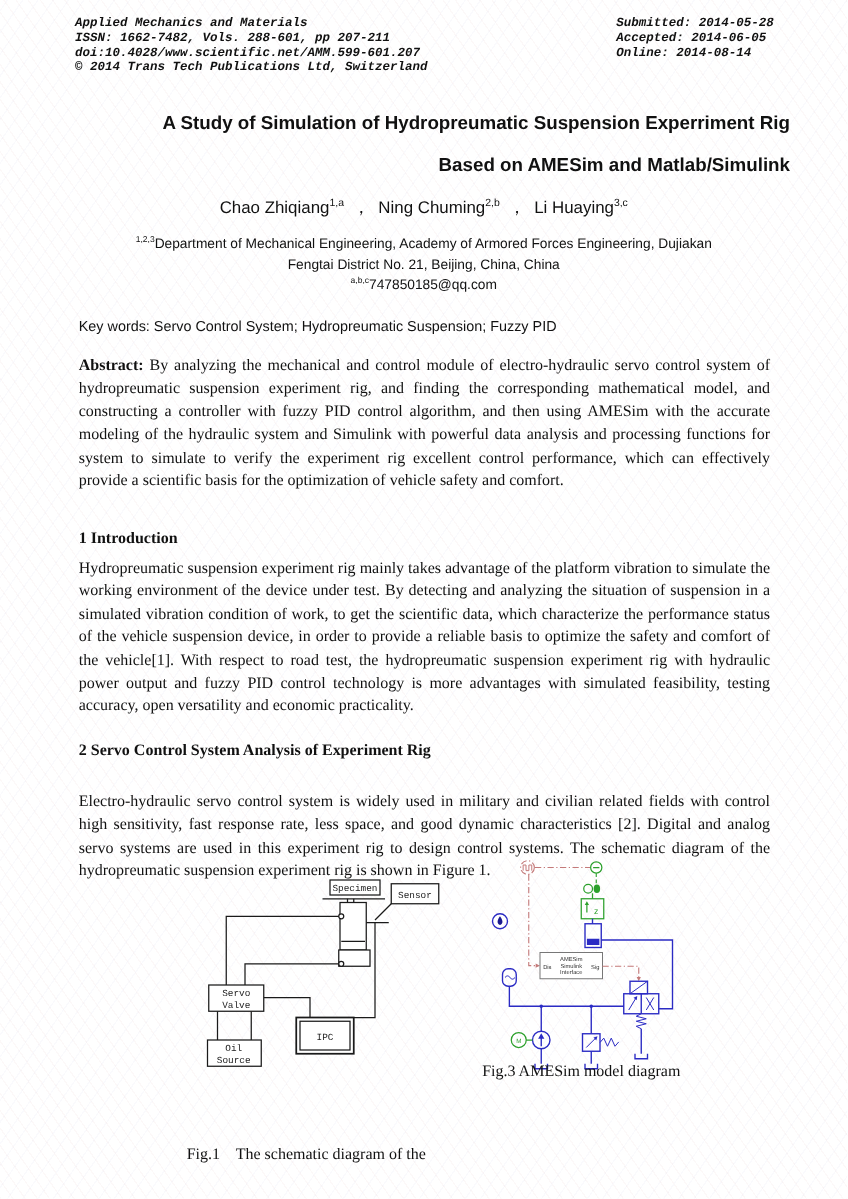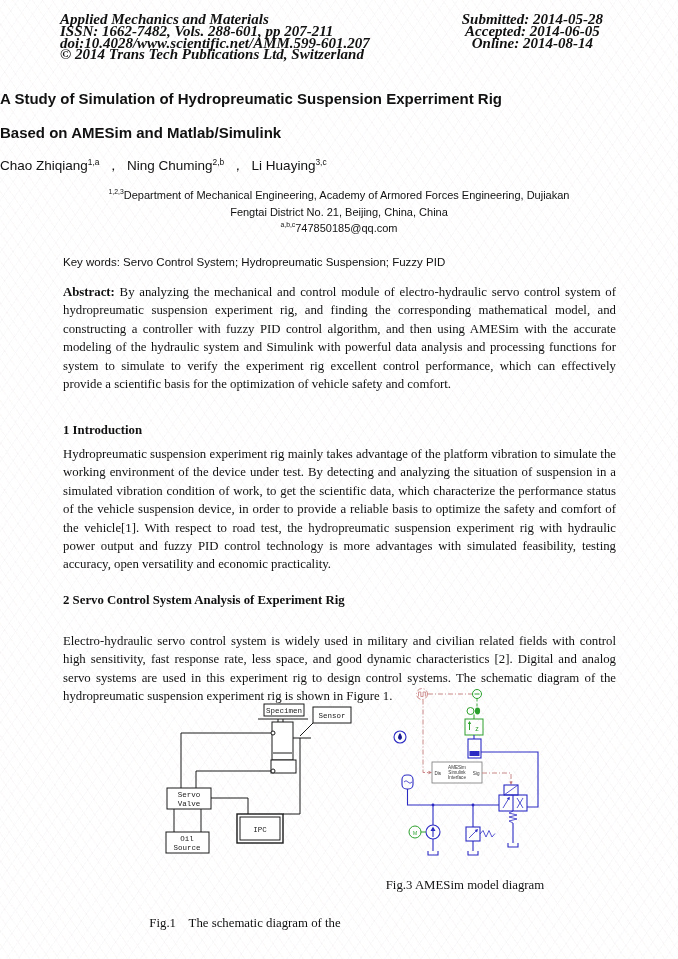--- a/index.html
+++ b/index.html
@@ -4,28 +4,28 @@
 <style>
   html,body{margin:0;padding:0}
   body{width:678px;height:959px;background:#fff;position:relative;overflow:hidden;
        font-family:"Liberation Serif",serif;color:#111}
   .watermark{position:absolute;inset:0;pointer-events:none;
     background:
       repeating-linear-gradient(55deg, rgba(200,130,130,.05) 0 1px, transparent 1px 8px),
       repeating-linear-gradient(-55deg, rgba(130,130,200,.04) 0 1px, transparent 1px 10px);}
   
   .hdr{position:absolute;top:14px;font-style:italic;font-weight:bold;
-       font-size:15px;line-height:11.8px;font-family:Liberation Serif, serif}
+       font-size:10px;line-height:11.8px;font-family:Liberation Mono, monospace}
   .hdr-left{left:60px}
-  .hdr-right{right:75px;text-align:center}
-  
-  .title{position:absolute;left:0;width:620px;text-align:left;
+  .hdr-right{right:59px;text-align:left}
+  
+  .title{position:absolute;left:12px;width:620px;text-align:right;
          font:bold 15px "Liberation Sans",sans-serif}
   #title1{top:90px}#title2{top:124px}
-  .authors{position:absolute;top:157px;left:0;width:678px;
+  .authors{position:absolute;top:157px;left:0;width:678px;text-align:center;
            font:13.5px "Liberation Sans",sans-serif}
   .authors .sep{margin:0 7px}
   sup{font-size:.62em;line-height:0}
   .affil{position:absolute;left:0;width:678px;text-align:center;
          font:11px "Liberation Sans",sans-serif}
   #affil1{top:189px}#affil2{top:206px}#affil3{top:222px}
   .kw{position:absolute;top:256px;left:63px;width:553px;
       font:11.5px "Liberation Sans",sans-serif}
   .kw b{font-weight:normal}
   
@@ -36,21 +36,21 @@
   #h-intro{top:423px}
   #p-intro{top:445px}
   #h-servo{top:593px}
   #p-servo{top:632px}
   
   .figsvg{position:absolute}
   #fig1{left:90px;top:695px}
   #fig3{left:385px;top:685px}
   .cap{position:absolute;text-align:center;font:12.8px/19px "Liberation Serif",serif}
   #cap1{top:876px;left:90px;width:310px;white-space:pre-wrap}
-  #cap3{top:876px;left:365px;width:200px}
+  #cap3{top:848px;left:365px;width:200px}
   
   .f1line{stroke:#1a1a1a;stroke-width:1;fill:none}
   .f1box{stroke:#1a1a1a;stroke-width:1;fill:#fff}
   .f1txt{font-family:"Liberation Mono",monospace;font-size:7.5px;fill:#222}
   
   .hyd{stroke:#2b2bc4;fill:none;stroke-width:1.1}
   .hydthin{stroke:#2b2bc4;fill:none;stroke-width:.8}
   .sig{stroke:#c47a7a;fill:none;stroke-width:.9;stroke-dasharray:5 2 1 2}
   .grn{stroke:#2ca02c;fill:none;stroke-width:1}
   .grndash{stroke:#2ca02c;fill:none;stroke-width:.9;stroke-dasharray:3 2}

